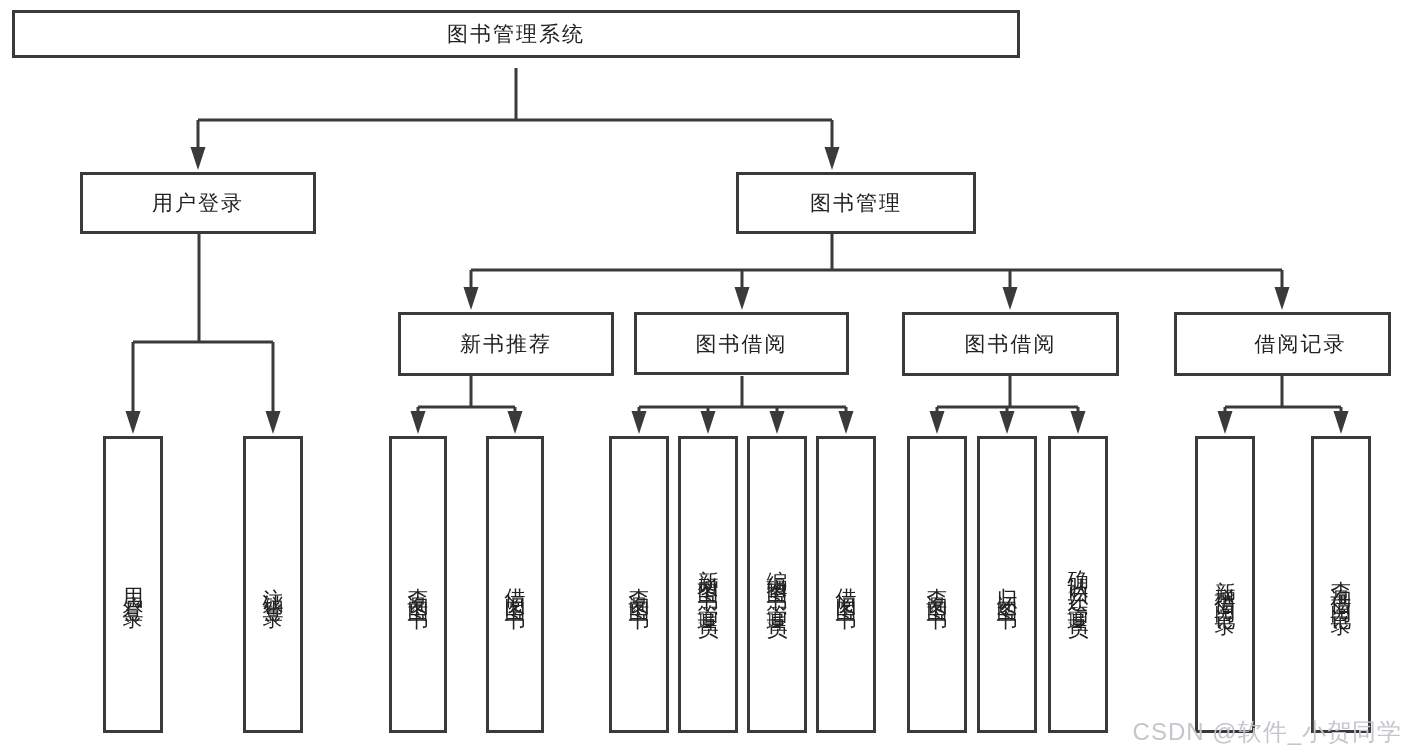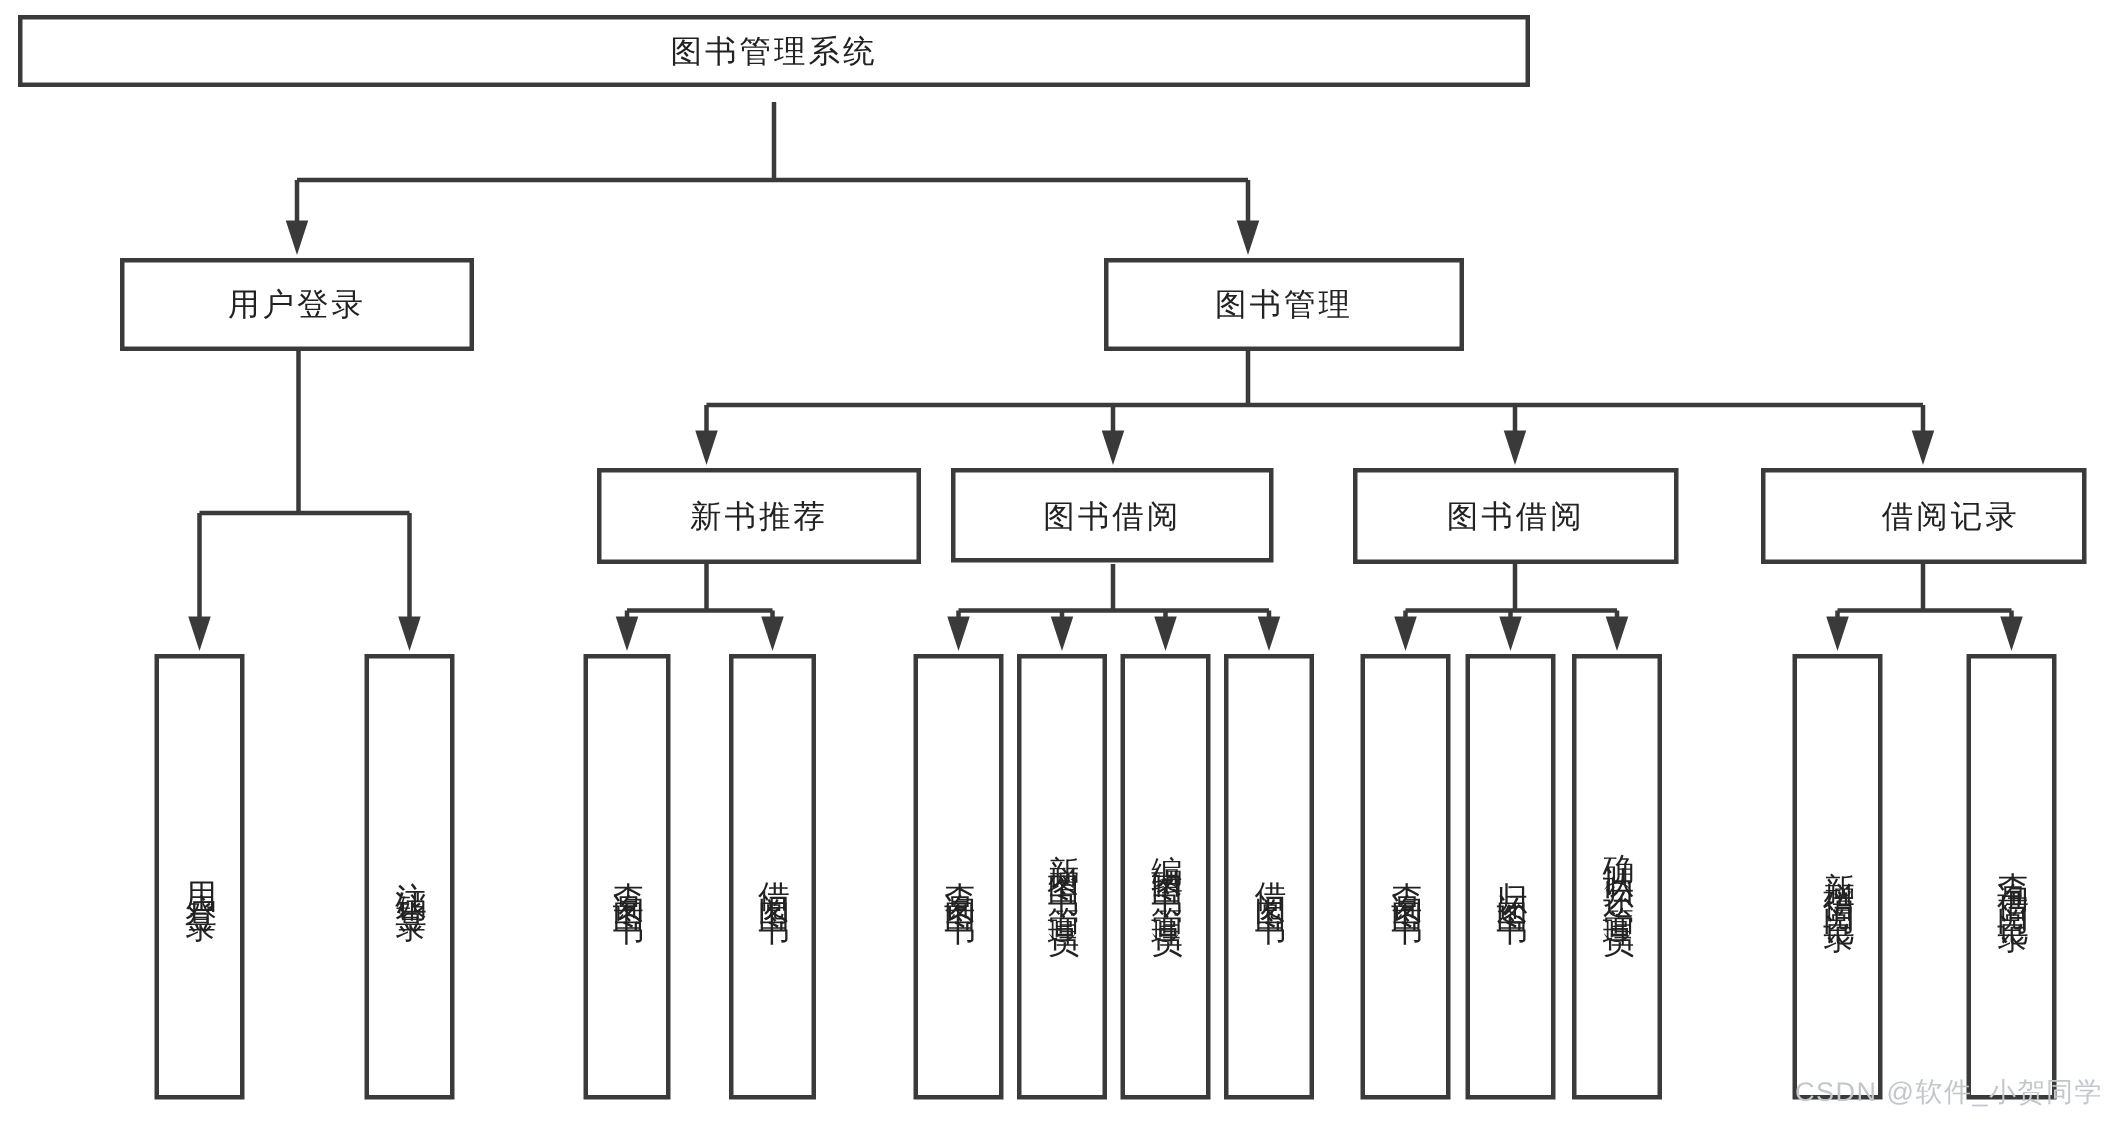--- a/index.html
+++ b/index.html
@@ -39,21 +39,21 @@
     font-size: 21px;
     letter-spacing: 7px;
     line-height: 1.05;
     white-space: nowrap;
     color: #222222;
   }
   .watermark {
     position: absolute;
     top: 716px;
     right: 3px;
-    font-size: 18px;
+    font-size: 24px;
     letter-spacing: 1px;
     color: #c3c6cb;
     z-index: 2;
     white-space: nowrap;
   }
 </style>
 </head>
 <body>
 
 <div id="canvas">

